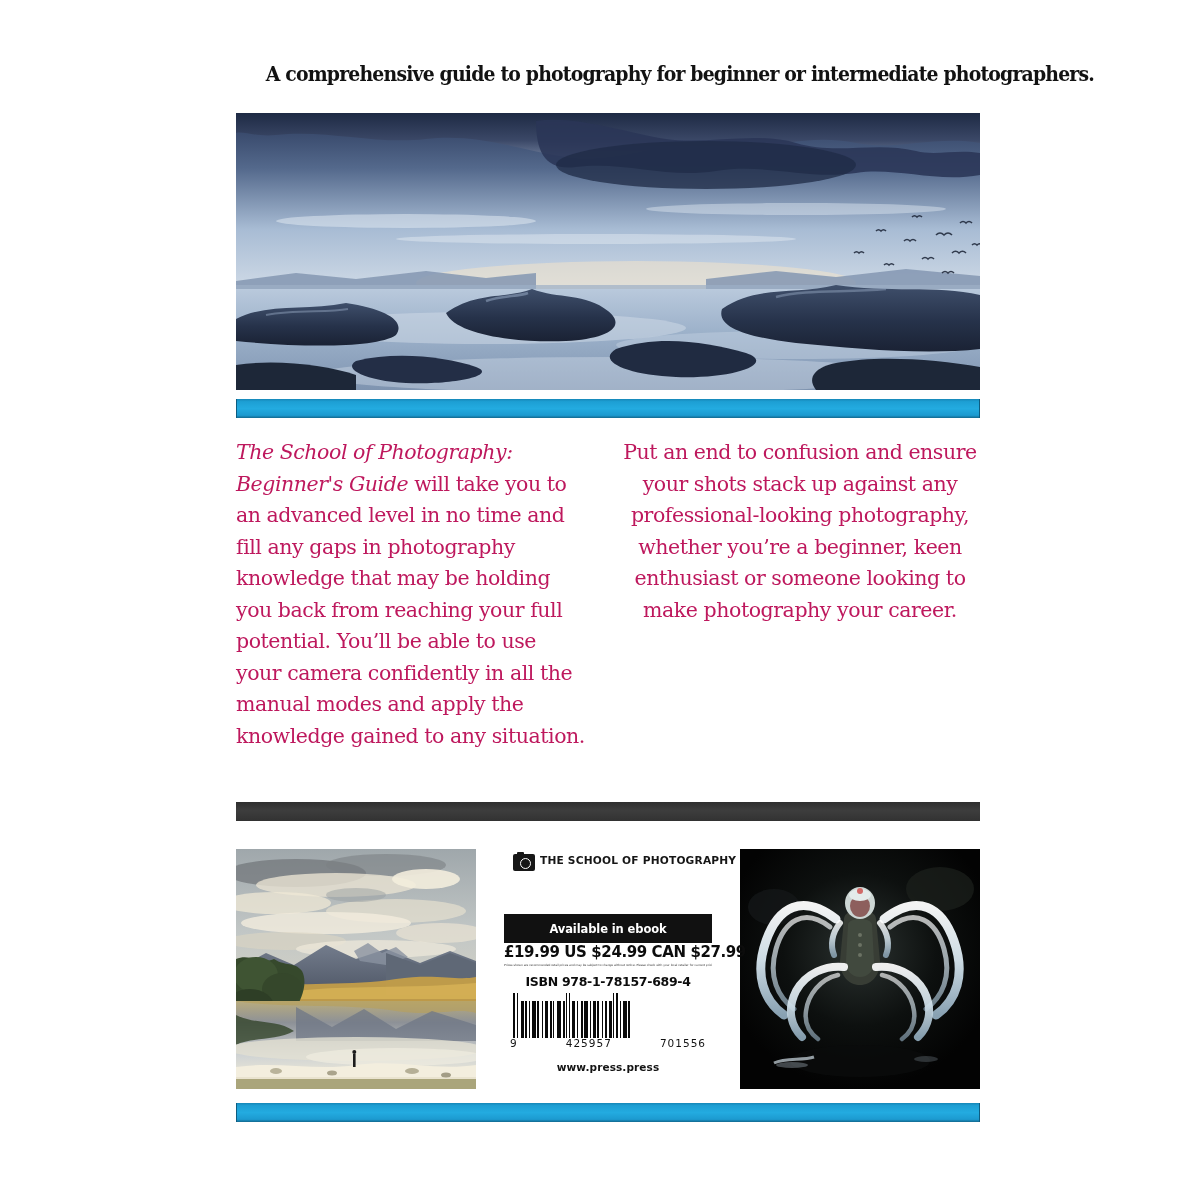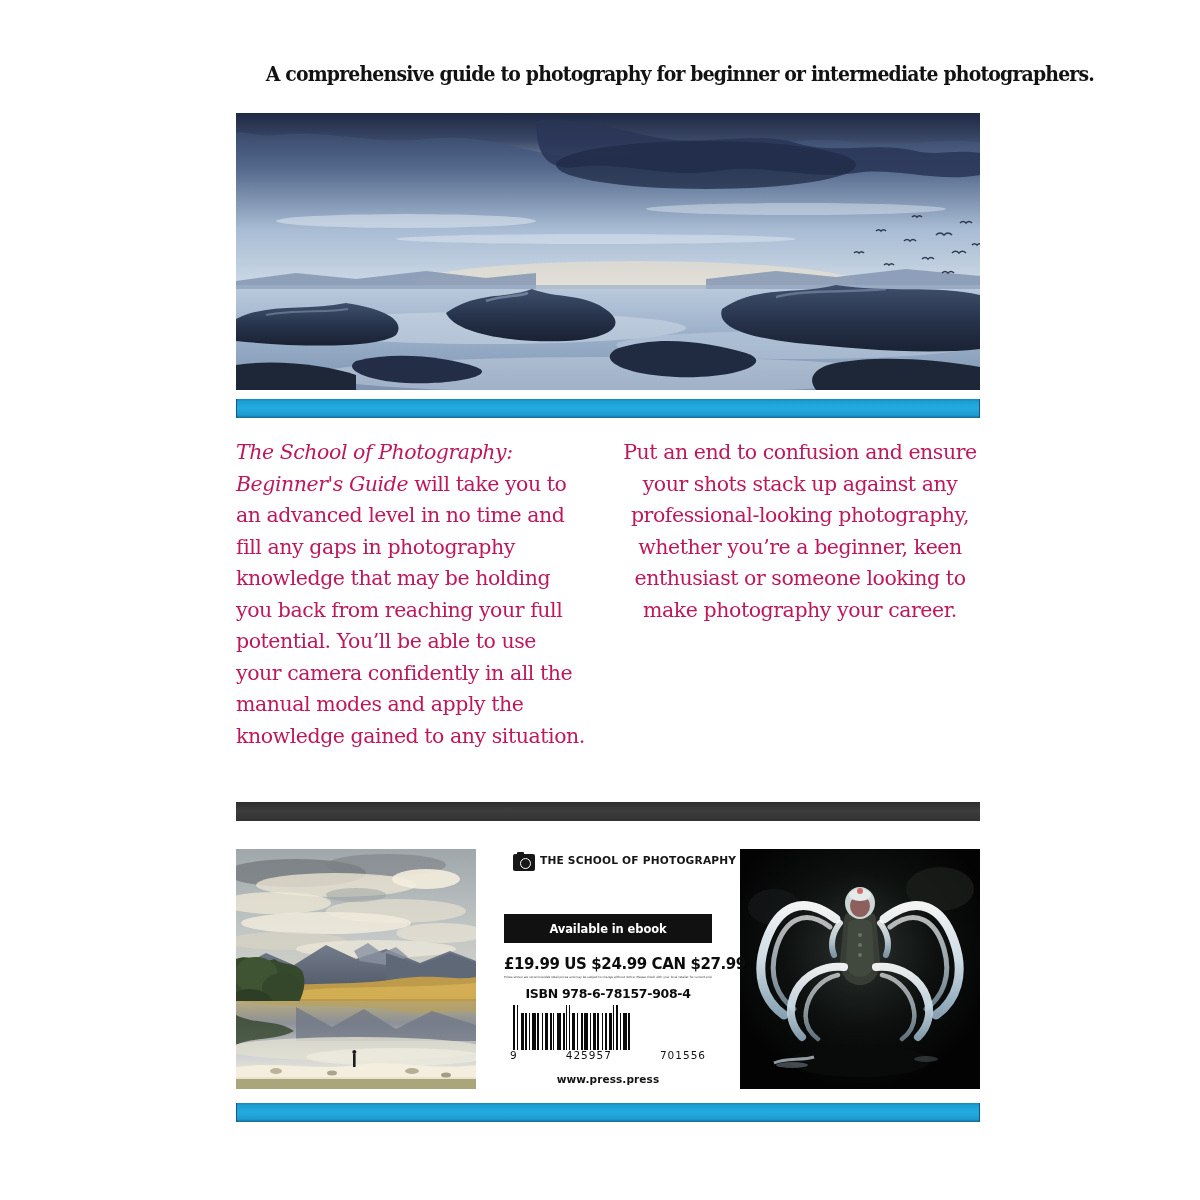--- a/index.html
+++ b/index.html
@@ -183,21 +183,21 @@
     font-family: "DejaVu Sans", sans-serif;
     font-weight: bold;
     font-size: 11.5px;
     display: flex;
     align-items: center;
     justify-content: center;
     letter-spacing: -0.1px;
   }
 
   .price-line {
-    margin-top: 12px;
+    margin-top: 0;
     width: 208px;
     text-align: center;
     font-family: "DejaVu Sans", sans-serif;
     font-weight: bold;
     font-size: 15px;
     color: #0c0c0c;
     letter-spacing: -0.4px;
     white-space: nowrap;
   }
 
@@ -448,21 +448,21 @@
           <span class="logo-mark"></span>
           <span class="logo-text">THE SCHOOL OF PHOTOGRAPHY</span>
         </div>
 
         <div class="ebook-bar">Available in ebook</div>
 
         <div class="price-line">£19.99  US $24.99  CAN $27.99</div>
 
         <div class="fineprint">Prices shown are recommended retail prices and may be subject to change without notice. Please check with your local retailer for current pricing information.</div>
 
-        <div class="isbn-line">ISBN 978-6-78157-908-4</div>
+        <div class="isbn-line">ISBN 978-1-78157-689-4</div>
 
         <div class="barcode">
           <span class="bar" style="width:2px"></span>
             <span class="sp" style="width:2px"></span>
           <span class="bar" style="width:1px"></span>
             <span class="sp" style="width:3px"></span>
           <span class="bar short" style="width:3px"></span>
             <span class="sp" style="width:1px"></span>
           <span class="bar short" style="width:2px"></span>
             <span class="sp" style="width:2px"></span>

